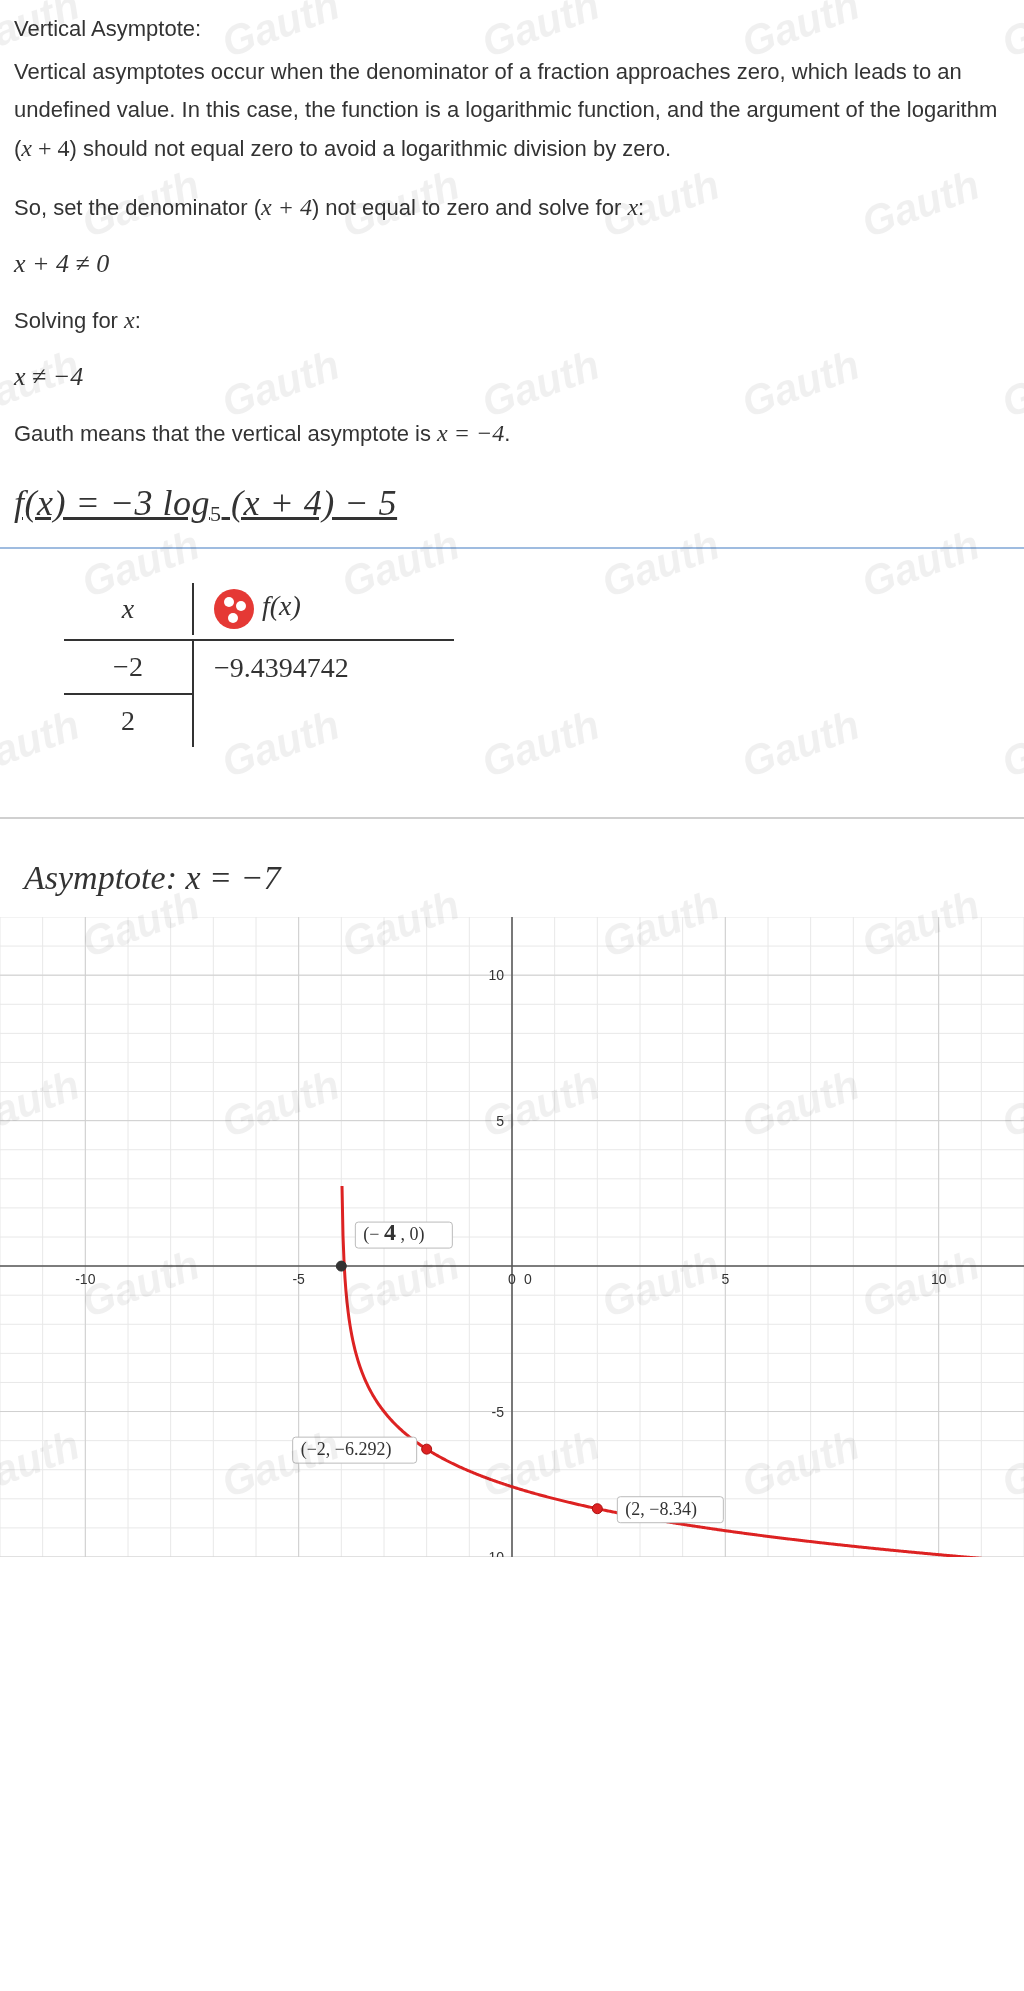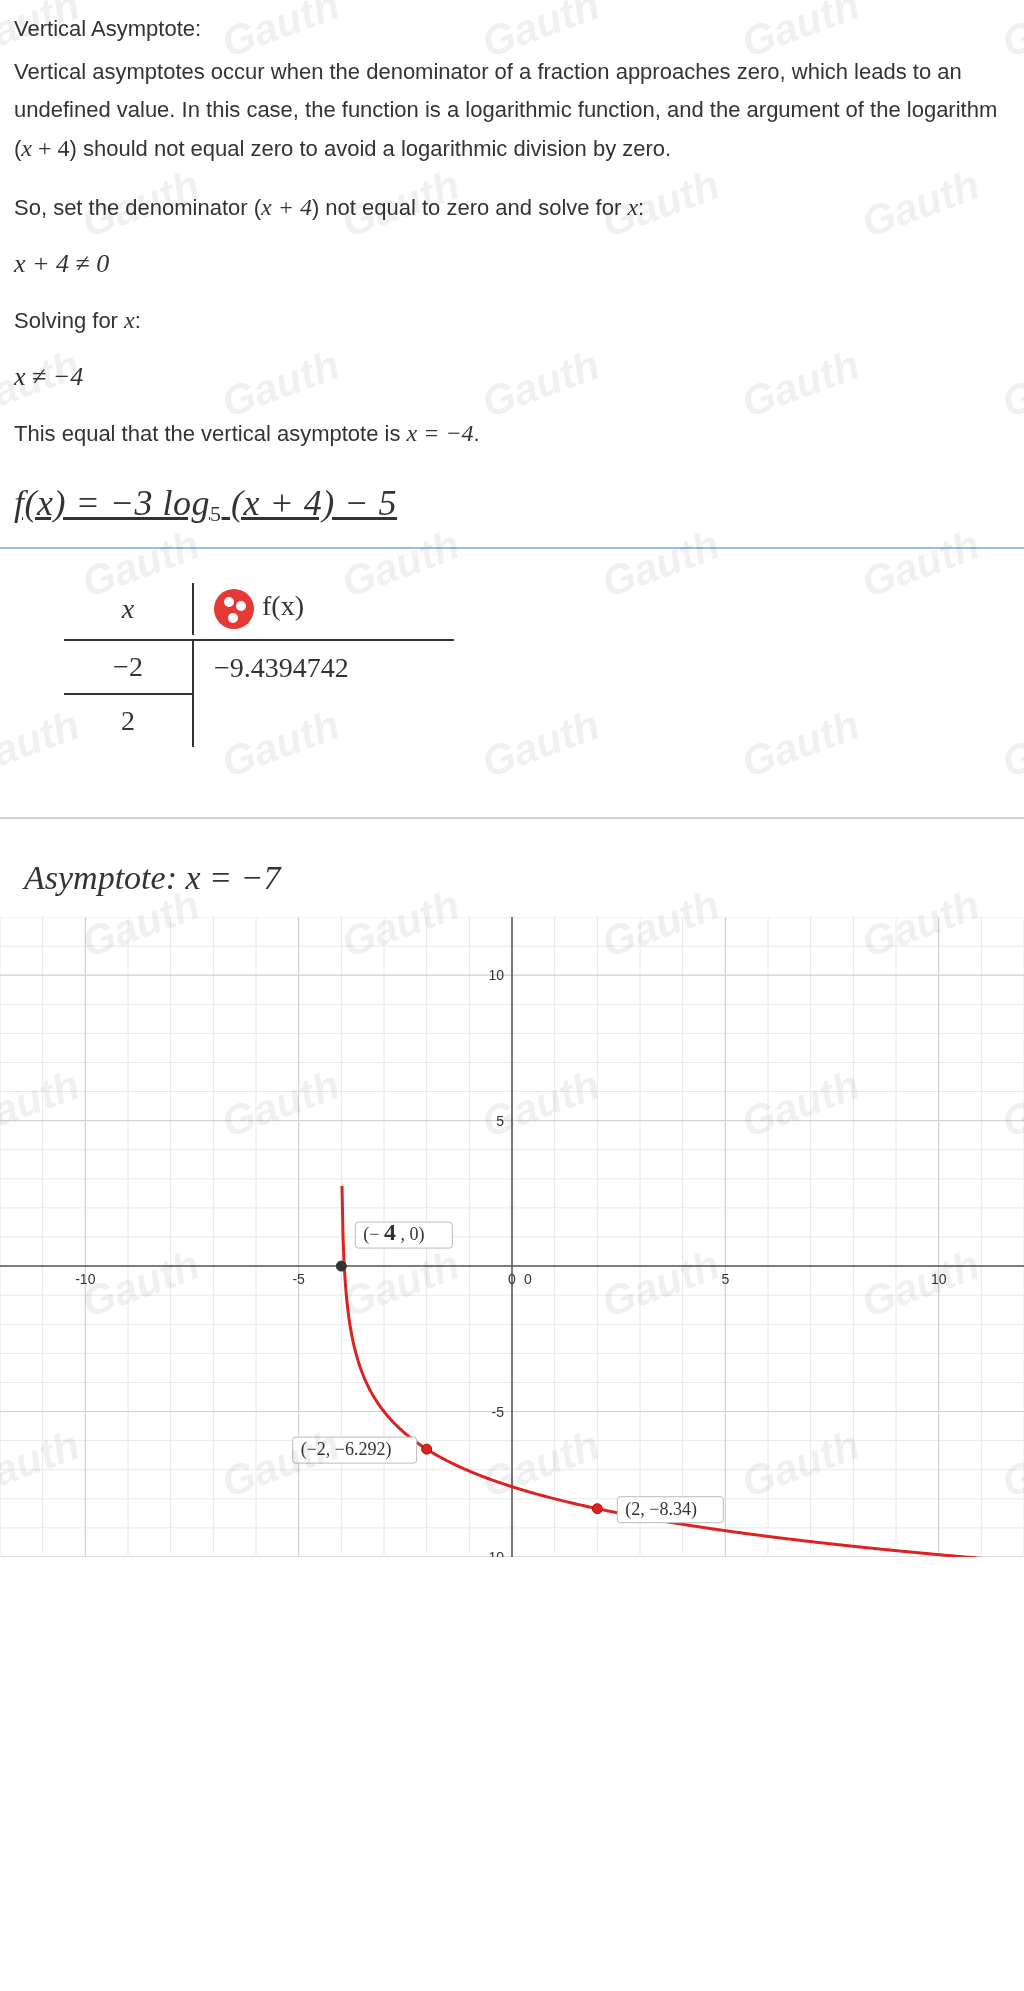--- a/index.html
+++ b/index.html
@@ -33,21 +33,21 @@
   .bigmath { font-family: 'Times New Roman', Times, serif; font-style: italic; font-size: 36px; letter-spacing: 0.5px; text-decoration: underline; }
   .bigmath .sub { font-size: 22px; vertical-align: -6px; font-style: normal; }
   .hr { border: none; border-top: 2px solid #9fbce0; margin: 20px -14px 0 -14px; }
 
   
   .values-table { margin: 30px 0 10px 50px; display: inline-block; font-family: 'Times New Roman', Times, serif; font-size: 28px; }
   .vt-row { display: flex; align-items: center; }
   .vt-col-x { width: 130px; text-align: center; padding: 10px 0; border-right: 2px solid #333; }
   .vt-col-f { width: 260px; text-align: left; padding: 10px 0 10px 20px; }
   .vt-head .vt-col-x { font-style: italic; }
-  .vt-head .vt-col-f { }
+  .vt-head .vt-col-f { font-style: italic; }
   .vt-head { border-bottom: 2px solid #333; }
   .vt-row.data0 .vt-col-x { border-bottom: 2px solid #333; }
   .cookie-icon {
     display: inline-block; vertical-align: middle; width: 40px; height: 40px;
     border-radius: 50%; background: #e53935; position: relative; margin-right: 8px;
   }
   .cookie-icon::before, .cookie-icon::after {
     content: ""; position: absolute; background: #fff; border-radius: 50%;
   }
   .cookie-icon::before { width: 10px; height: 10px; top: 8px; left: 10px; box-shadow: 12px 4px 0 0 #fff, 4px 16px 0 0 #fff; }
@@ -137,21 +137,21 @@
 
   <div class="p math" style="margin-top:14px;font-size:26px">x + 4 ≠ 0</div>
 
   <div class="p" style="margin-top:14px">
     <span>Solving for </span><span class="math">x</span><span>:</span>
   </div>
 
   <div class="p math" style="margin-top:14px;font-size:26px">x ≠ −4</div>
 
   <div class="p" style="margin-top:14px">
-    <span>This equal that the vertical asymptote is </span><span class="math">x = −4</span><span>.</span>
+    <span>Gauth means that the vertical asymptote is </span><span class="math">x = −4</span><span>.</span>
   </div>
 
   <div class="bigmath" style="margin-top:28px">
     f(x) = −3 log<span class="sub">5</span> (x + 4) − 5
   </div>
 
   <hr class="hr">
 
   <div class="values-table">
     <div class="vt-row vt-head">

